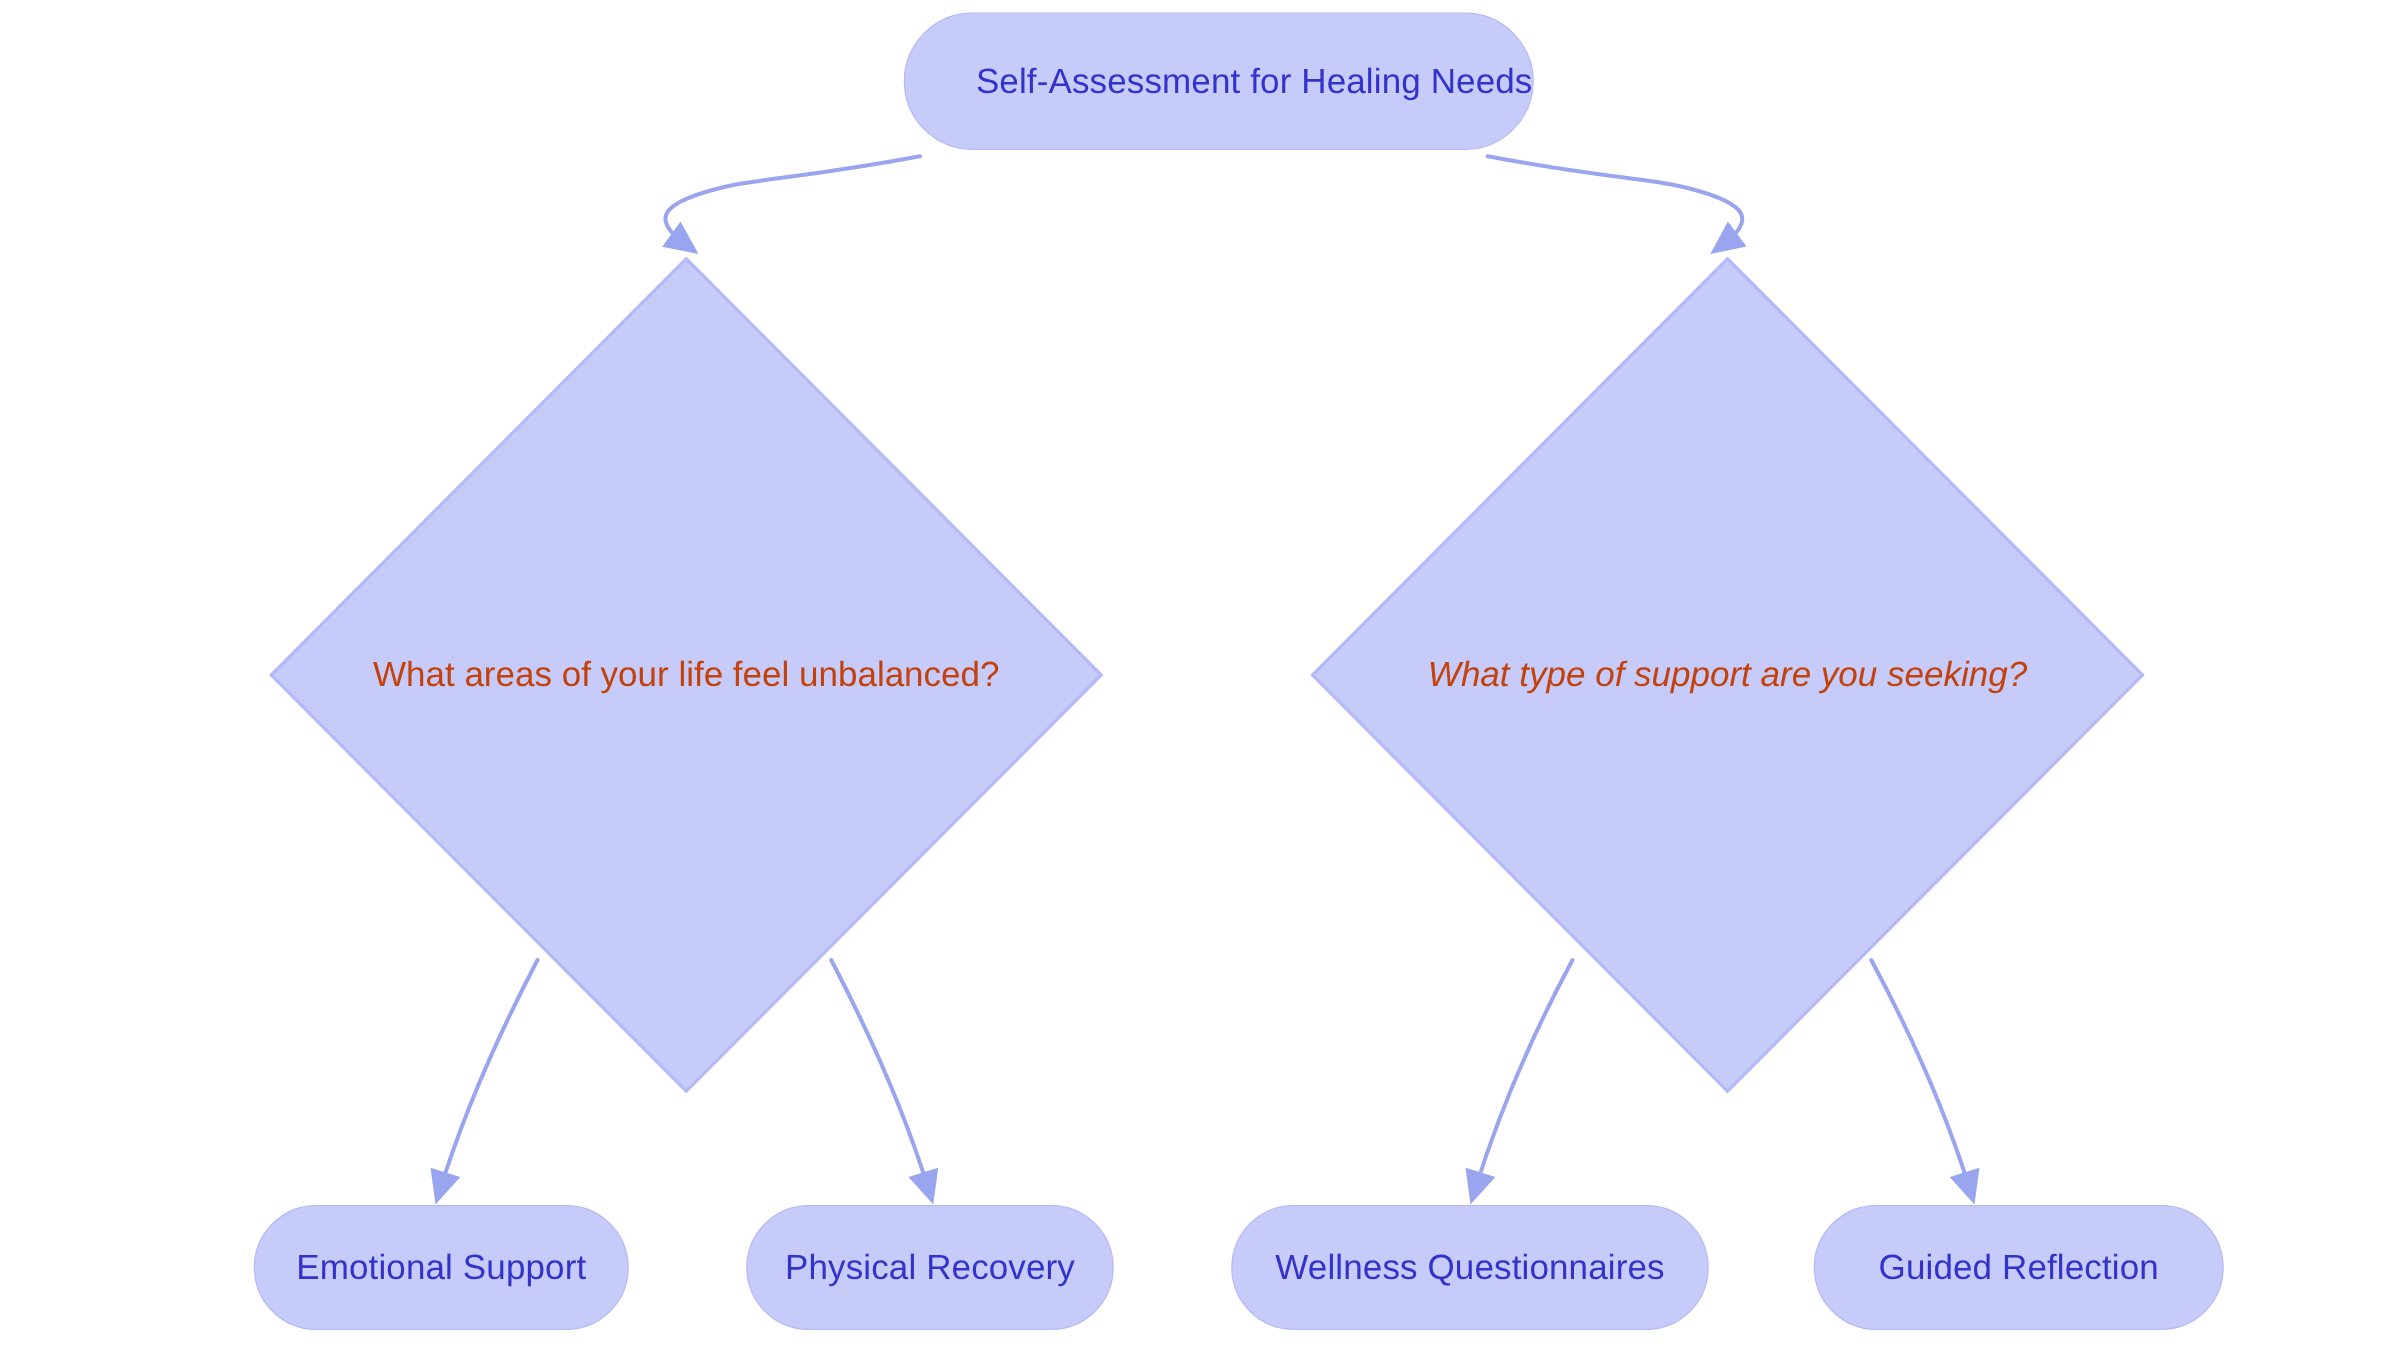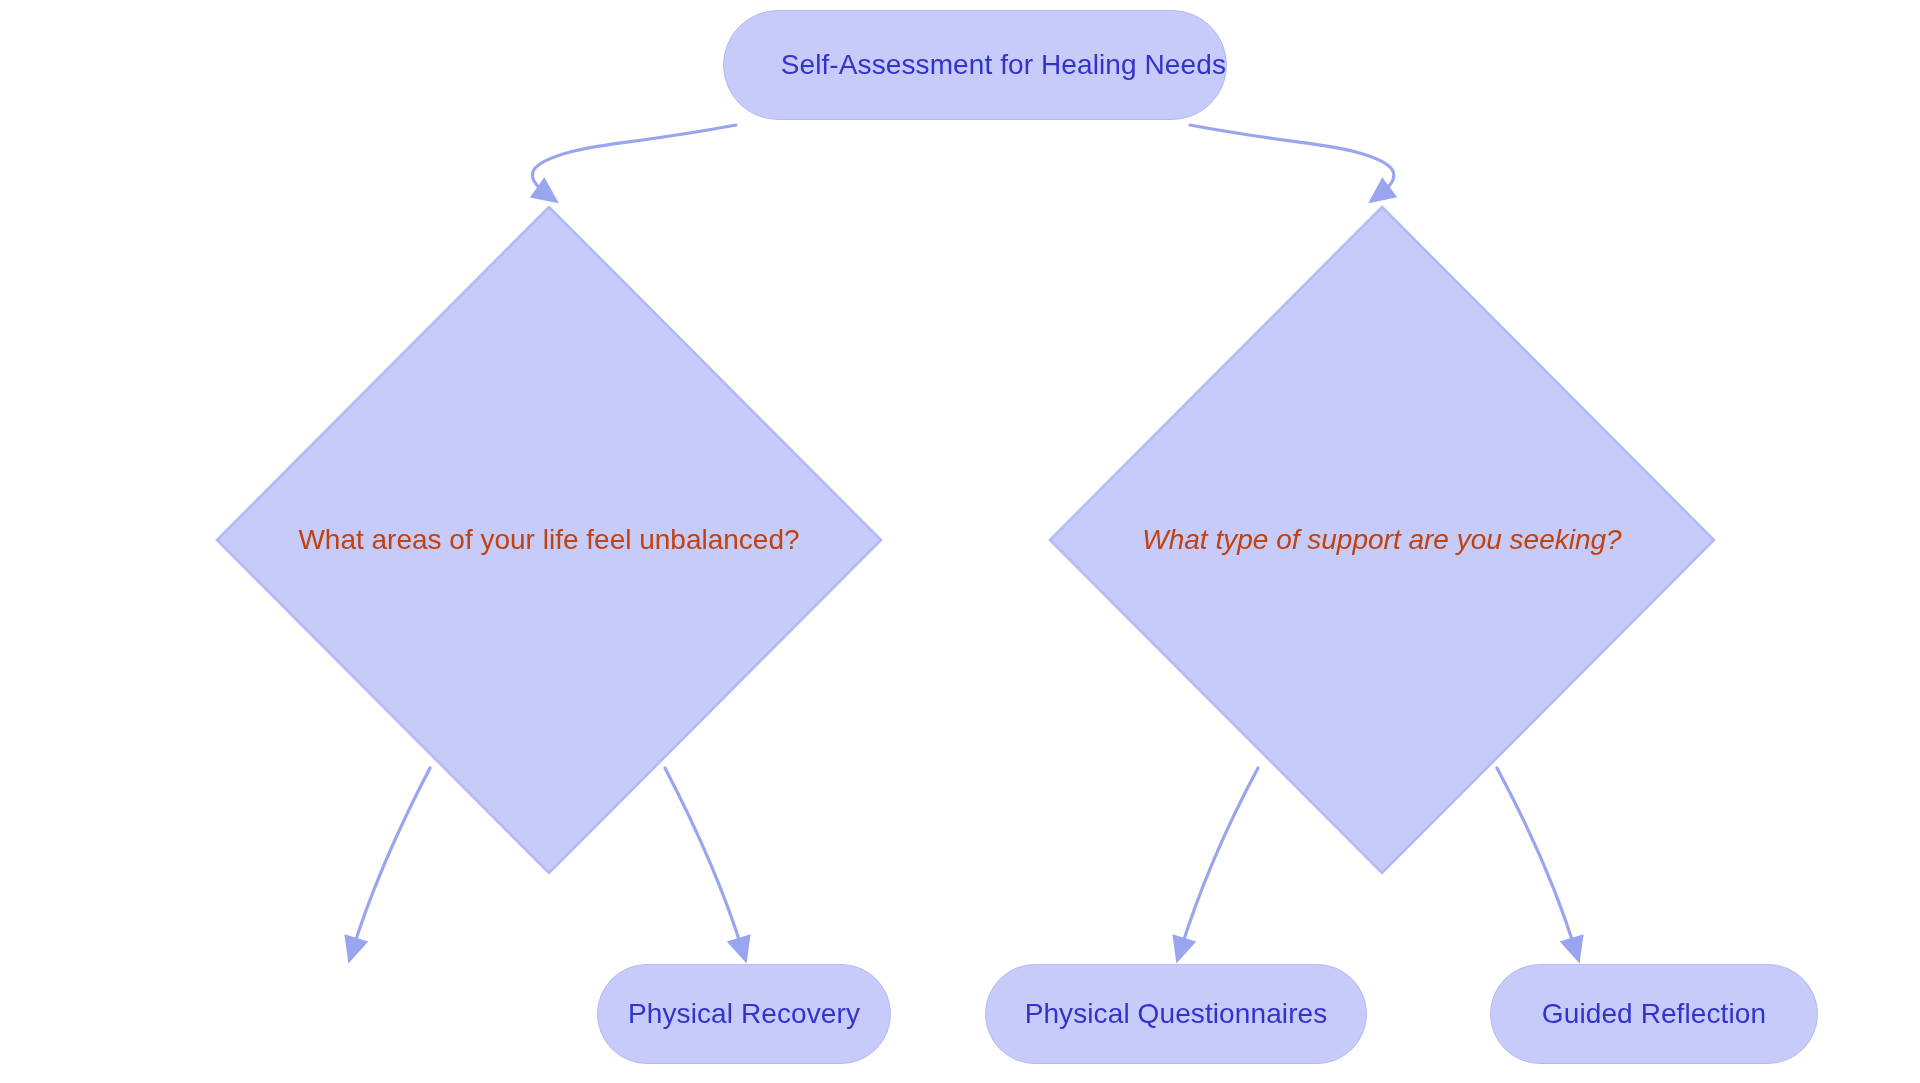--- a/index.html
+++ b/index.html
@@ -102,26 +102,29 @@
     <span class="diamond-label">What areas of your life feel unbalanced?</span>
   </div>
 
   <div class="node node-diamond" style="left:1048px; top:205px; width:668px; height:670px;font-style:italic;">
     <svg class="diamond-shape" viewBox="0 0 668 670" preserveAspectRatio="none">
       <polygon points="334,2 666,335 334,668 2,335" fill="#c6cbf9" stroke="#b4baf5" stroke-width="2.6"></polygon>
     </svg>
     <span class="diamond-label">What type of support are you seeking?</span>
   </div>
 
+  <div class="node node-stadium" style="left:203px; top:964px; width:300px; height:100px;">
+    <span class="node-label">Emotional Support</span>
+  </div>
 
   <div class="node node-stadium" style="left:597px; top:964px; width:294px; height:100px;">
     <span class="node-label">Physical Recovery</span>
   </div>
 
   <div class="node node-stadium" style="left:985px; top:964px; width:382px; height:100px;">
-    <span class="node-label">Physical Questionnaires</span>
+    <span class="node-label">Wellness Questionnaires</span>
   </div>
 
-  <div class="node node-stadium" style="left:1490px; top:964px; width:328px; height:100px;">
+  <div class="node node-stadium" style="left:1451px; top:964px; width:328px; height:100px;">
     <span class="node-label">Guided Reflection</span>
   </div>
 
 </div>
 
 </body></html>

